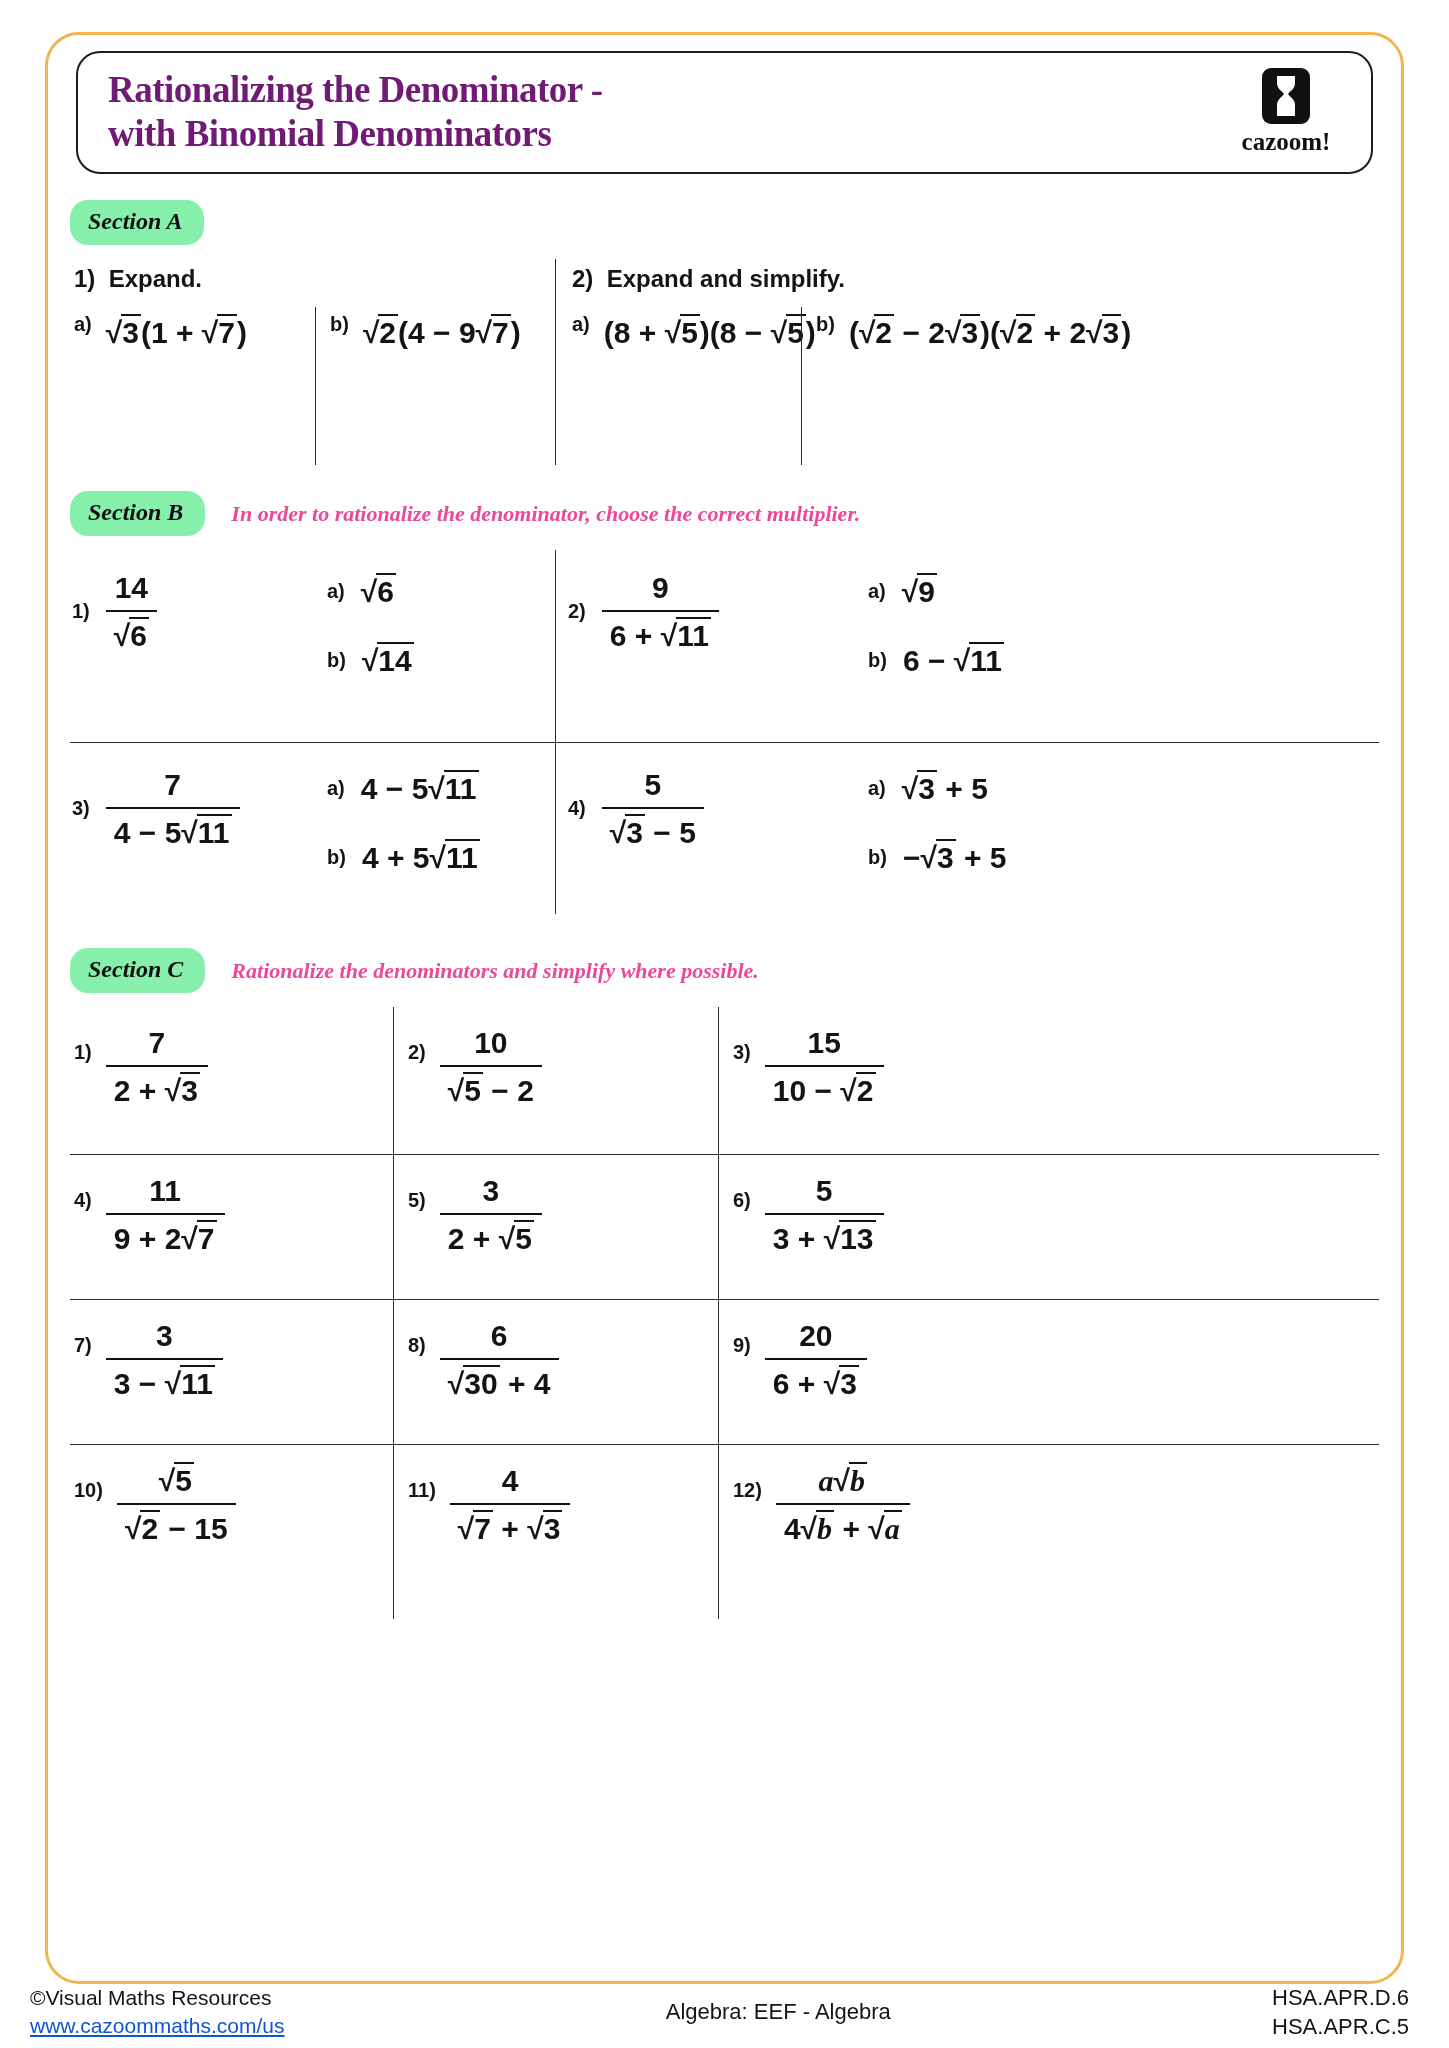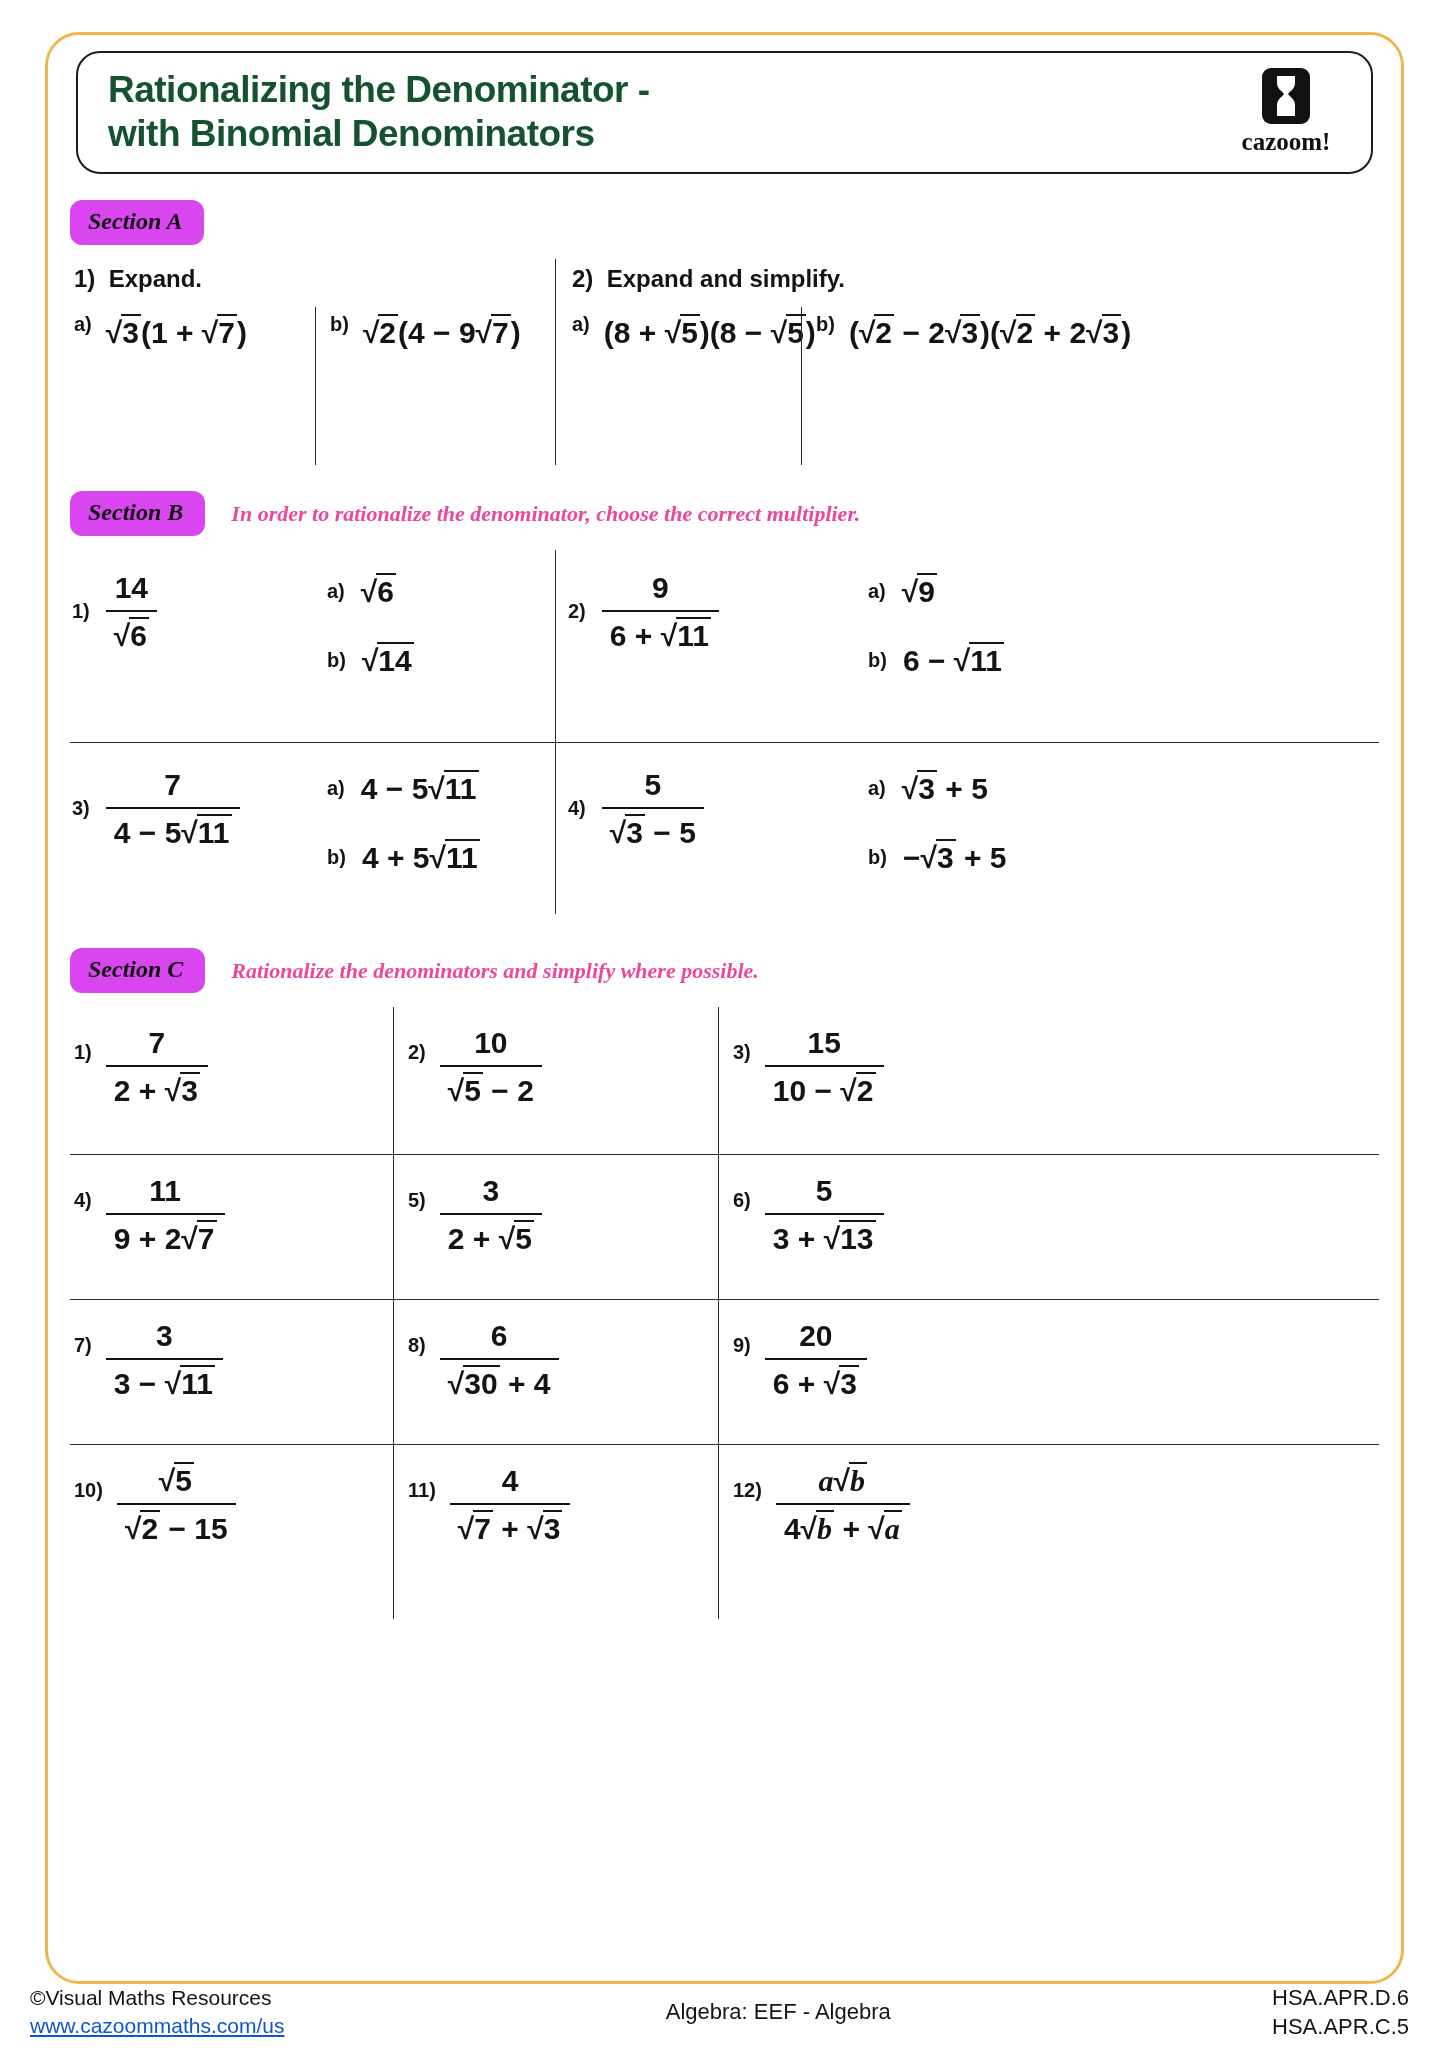--- a/index.html
+++ b/index.html
@@ -8,27 +8,27 @@
   .border-box {
     position: absolute; left: 45px; right: 45px; top: 32px; bottom: 64px;
     border: 3px solid #F2B54E; border-radius: 34px; padding: 14px 22px;
   }
   
   .header-box {
     border: 2px solid #1c1c1c; border-radius: 24px;
     margin: 2px 6px 26px 6px; padding: 14px 30px 16px 30px;
     display: flex; justify-content: space-between; align-items: center;
   }
-  .title { font-size: 37px; font-weight: 800; letter-spacing: -0.5px; line-height: 1.18; color: #14532d; }
+  .title { font-size: 37px; font-weight: 800; letter-spacing: -0.5px; line-height: 1.18; color: #701a75; font-family: Liberation Serif, serif; }
   .logo { display: flex; flex-direction: column; align-items: center; gap: 3px; width: 110px; }
   .logo-text { font-family: "Liberation Serif", serif; font-weight: 700; font-size: 25px; color: #111; }
   
   .section-head { display: flex; align-items: center; margin: 26px 0 14px 0; }
   .section-pill {
-    display: inline-block; background: #d946ef; border-radius: 12px;
+    display: inline-block; background: #86efac; border-radius: 18px;
     padding: 8px 22px 10px 18px; font-family: "Liberation Serif", serif;
     font-style: italic; font-weight: 700; font-size: 24px; color: #101010;
   }
   .instruction {
     margin-left: 26px; font-family: "Liberation Serif", serif;
     font-style: italic; font-weight: 600; font-size: 22px; color: #ec4899;
   }
   
   .math { font-weight: 700; font-size: 30px; line-height: 1.3; white-space: nowrap; }
   .math i { font-family: "Liberation Serif", serif; font-style: italic; font-weight: 700; }

